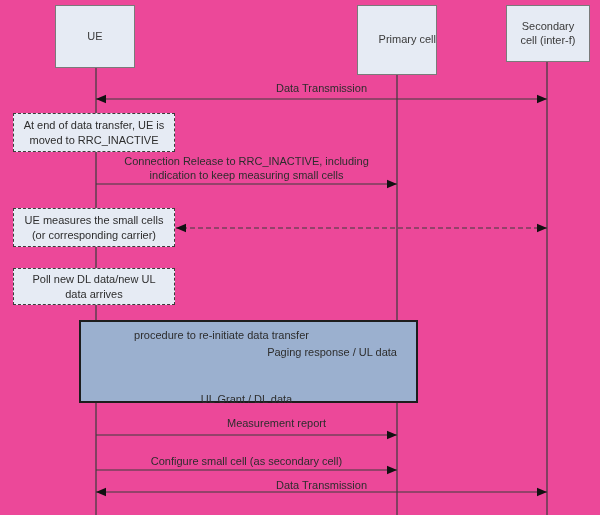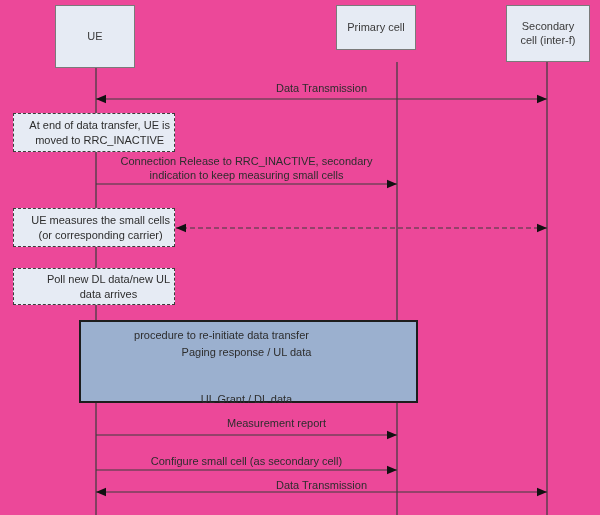--- a/index.html
+++ b/index.html
@@ -41,21 +41,21 @@
     line-height: 1.25;
     z-index: 4;
   }
   .note-box {
     position: absolute;
     box-sizing: border-box;
     background: #e6ebf4;
     border: 1px dashed #3c3c3c;
     display: flex;
     align-items: center;
-    justify-content: flex-end;
+    justify-content: center;
     text-align: center;
     font-size: 11px;
     color: #2d2d2d;
     line-height: 1.35;
     padding: 2px 4px;
     z-index: 5;
   }
   .frag-box {
     position: absolute;
     box-sizing: border-box;
@@ -118,21 +118,21 @@
         <path d="M96,492 L106,487.8 L106,496.2 Z" fill="#111111"></path>
       </g>
   </svg>
 
   <div class="frag-box" id="fragment-box" style="left: 79px; top: 320px; width: 339px; height: 83px; background: rgb(155, 176, 207); border-color: rgb(29, 29, 29);"></div>
 
   <div id="actors-container">
       <div class="actor-box" style="left: 55px; top: 5px; width: 80px; height: 63px;">
         <span>UE</span>
       </div>
-      <div class="actor-box" style="left: 336px; top: 5px; width: 80px; height: 45px;">
+      <div class="actor-box" style="left: 357px; top: 5px; width: 80px; height: 70px; justify-content: flex-end;">
         <span>Primary cell</span>
       </div>
       <div class="actor-box" style="left: 506px; top: 5px; width: 84px; height: 57px;">
         <div><span>Secondary</span><br><span>cell (inter-f)</span></div>
       </div>
     </div>
 
   <div id="notes-container">
       <div class="note-box" style="left: 13px; top: 113px; width: 162px; height: 39px;">
         <div><span>At end of data transfer, UE is</span><br><span>moved to RRC_INACTIVE</span></div>
@@ -141,21 +141,21 @@
         <div><span>UE measures the small cells</span><br><span>(or corresponding carrier)</span></div>
       </div>
       <div class="note-box" style="left: 13px; top: 268px; width: 162px; height: 37px;">
         <div><span>Poll new DL data/new UL</span><br><span>data arrives</span></div>
       </div>
     </div>
 
   <div id="labels-container">
       <div class="msg-label" style="left: 79px; top: 328px; width: 285px;">procedure to re-initiate data transfer</div>
       <div class="msg-label" style="left: 96px; top: 81px; width: 451px;">Data Transmission</div>
-      <div class="msg-label wrap" style="left: 96px; top: 154px; width: 301px;"><span>Connection Release to RRC_INACTIVE, secondary</span><br><span>indication to keep measuring small cells</span></div>
-      <div class="msg-label" style="left: 96px; top: 345px; width: 301px;">Paging response / UL data</div>
+      <div class="msg-label wrap" style="left: 96px; top: 154px; width: 301px;"><span>Connection Release to RRC_INACTIVE, including</span><br><span>indication to keep measuring small cells</span></div>
+      <div class="msg-label" style="left: 96px; top: 345px; width: 301px; text-align: right;">Paging response / UL data</div>
       <div class="msg-label" style="left: 96px; top: 392px; width: 301px;">UL Grant / DL data</div>
       <div class="msg-label" style="left: 96px; top: 416px; width: 301px; margin-left: 30px;">Measurement report</div>
       <div class="msg-label" style="left: 96px; top: 454px; width: 301px;">Configure small cell (as secondary cell)</div>
       <div class="msg-label" style="left: 96px; top: 478px; width: 451px;">Data Transmission</div>
     </div>
 
 </div>
 
 </body></html>

